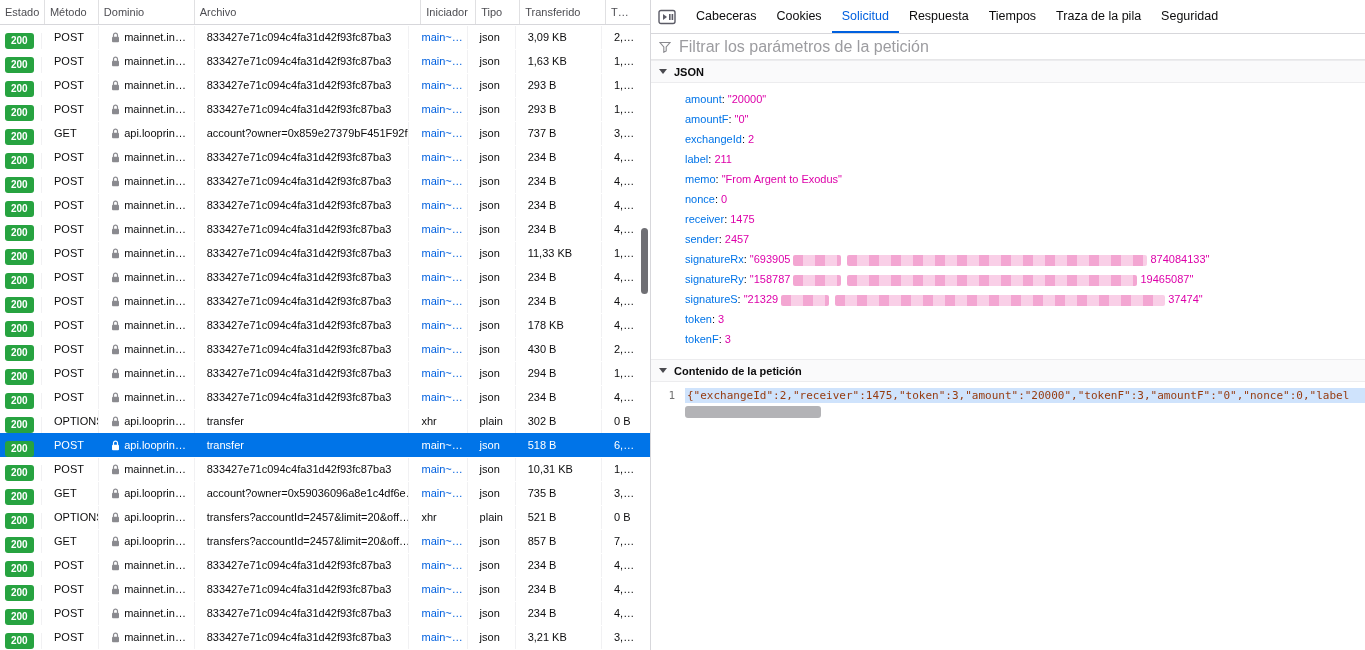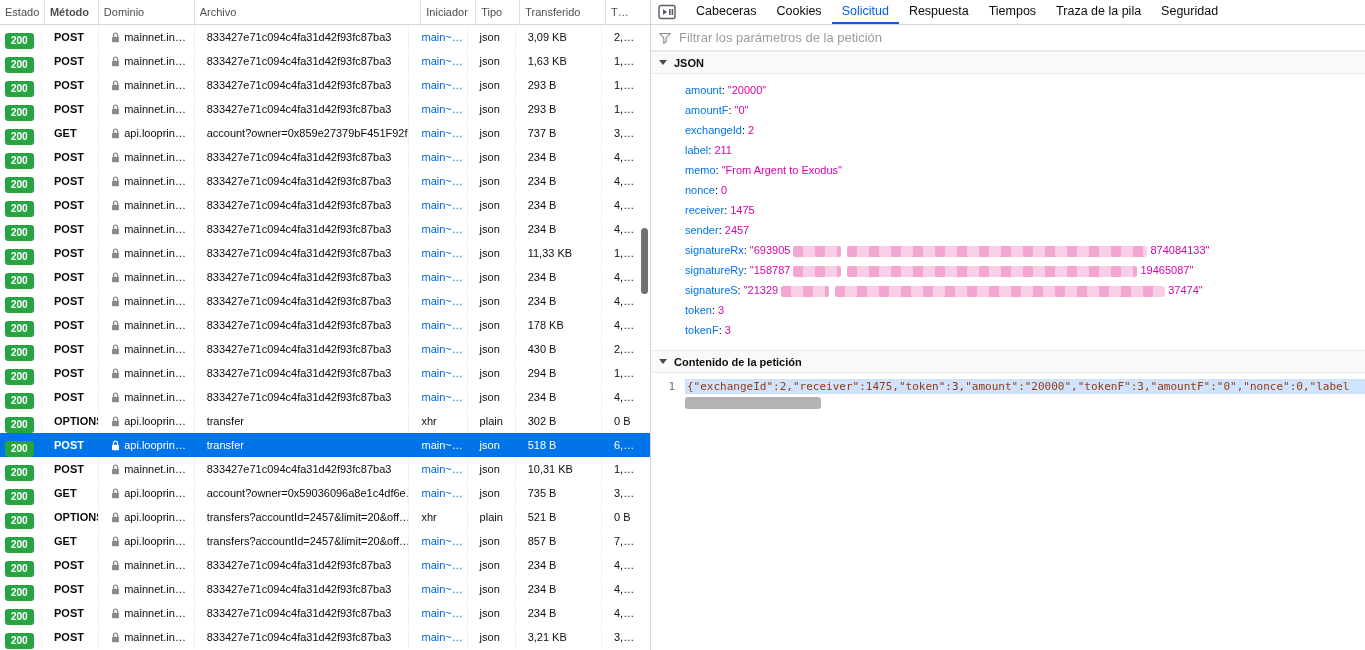--- a/index.html
+++ b/index.html
@@ -15,21 +15,21 @@
   .left { width:651px; position:relative; border-right:1px solid #d7d7db; overflow:hidden; background:#fff; }
   .thead { display:flex; height:25px; border-bottom:1px solid #d7d7db; color:#4d4d52; }
   .th { padding:0 5px; line-height:24px; border-right:1px solid #e0e0e2; white-space:nowrap; overflow:hidden; }
   .th:last-child { border-right:none; }
 
   .row { display:flex; height:24px; align-items:flex-end;gap:7px; }
   .cell { padding:0 5px; line-height:23px; border-right:1px solid #f1f1f3; white-space:nowrap; overflow:hidden; }
   .cell:last-child { border-right:none; }
 
   .c-status      { width:45px; display:flex; align-items:center; }
-  .c-method      { width:54px;font-weight:bold; }
+  .c-method      { width:54px; }
   .c-domain      { width:96px; display:flex; align-items:center; gap:4px; }
   .c-file        { width:227px; }
   .c-initiator   { width:55px; }
   .c-type        { width:44px; }
   .c-transferred { width:86px; }
   .c-size        { width:44px; }
 
   .badge {
     display:inline-block; background:#27a340; color:#fff;
     font-size:10px; font-weight:bold; line-height:12px;
@@ -46,32 +46,32 @@
   .row.selected .badge { background:#27a340; color:#fff; }
 
   .vscroll-thumb {
     position:absolute; right:2px; top:228px; width:7px; height:66px;
     background:#6f6f74; border-radius:4px;
   }
 
   
   .right { flex:1; display:flex; flex-direction:column; background:#fff; overflow:hidden; }
 
-  .tabs-bar { display:flex; align-items:center; height:25px; border-bottom:1px solid #d7d7db; padding-left:7px; flex:0 0 auto; }
+  .tabs-bar { display:flex; align-items:center; height:34px; border-bottom:1px solid #d7d7db; padding-left:7px; flex:0 0 auto; }
   .panel-icon { display:inline-flex; margin-right:10px; }
   .tabs { display:flex; height:100%; }
   .tab {
     background:none; border:none; font-family:inherit; font-size:12.5px; color:#0c0c0d;
     padding:0 10px; height:100%; cursor:pointer; border-bottom:2px solid transparent;
   }
   .tab.active { color:#0060df; border-bottom-color:#0060df; }
 
   .filter-bar { display:flex; align-items:center; height:26px; border-bottom:1px solid #e6e6e8; padding:0 8px; gap:6px; flex:0 0 auto; }
   .funnel-icon { display:inline-flex; color:#8a8a8f; }
-  .filter-input { flex:1; border:none; outline:none; font-family:inherit; font-size:13px; color:#0c0c0d; }
+  .filter-input { flex:1; border:none; outline:none; font-family:inherit; font-size:16px; color:#0c0c0d; }
   .filter-input::placeholder { color:#9c9ca0; }
 
   .section-header {
     display:flex; align-items:center; height:23px; padding-left:8px;
     background:#fafafb; border-bottom:1px solid #ececee; border-top:1px solid #ececee;
     font-weight:bold; font-size:11px; flex:0 0 auto;
   }
   .section-header:first-of-type { border-top:none; }
   .twisty {
     width:0; height:0; border-left:4px solid transparent; border-right:4px solid transparent;

